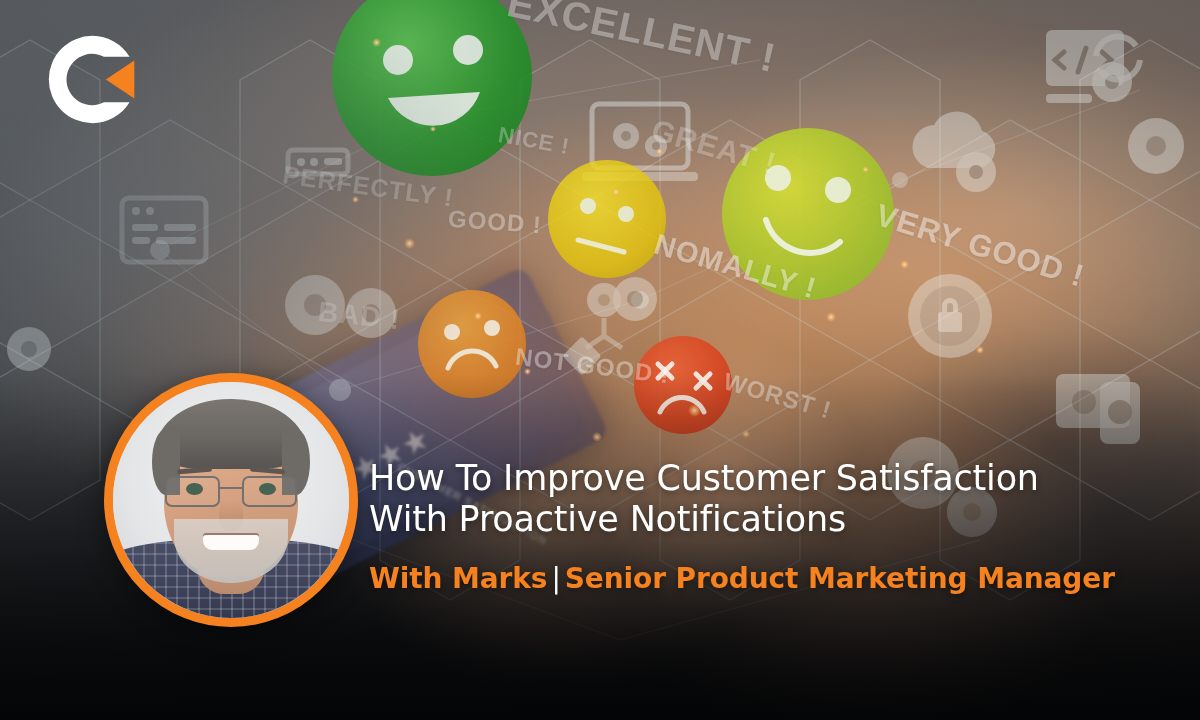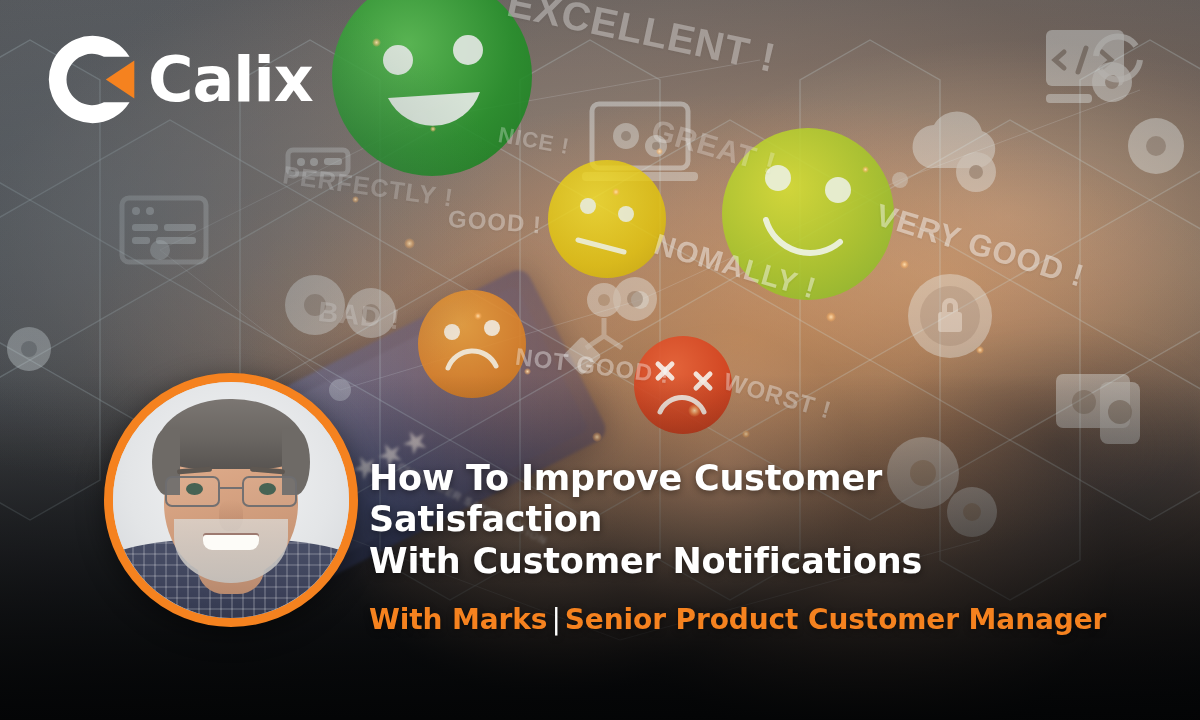--- a/index.html
+++ b/index.html
@@ -181,21 +181,21 @@
   }
   .mouth{
     position:absolute; left:38%; top:65%; width:24%; height:6%;
     background:#fdfcf8; border-radius:3px 3px 9px 9px;
     box-shadow:0 -2px 0 rgba(120,70,60,0.6);
   }
 
   
   .titlewrap{ position:absolute; left:369px; top:458px; width:740px; }
   .title{
-    color:#ffffff; font-weight:bold;
+    color:#ffffff; font-weight:normal;
     font-size:35px; line-height:1.18;
     letter-spacing:-0.2px;
     text-shadow:0 2px 7px rgba(0,0,0,0.45);
     font-family:"DejaVu Sans", sans-serif;
   }
   .subtitle{
     margin-top:21px;
     color:#F5821F; font-weight:bold;
     font-size:28px; letter-spacing:-0.1px;
     text-shadow:0 2px 7px rgba(0,0,0,0.45);
@@ -459,21 +459,20 @@
       <path d="M50,4
                A46,46 0 1 0 50,96
                A46,46 0 0 0 89,74
                L62,74
                A27,27 0 1 1 62,26
                L89,26
                A46,46 0 0 0 50,4 Z" fill="#ffffff"></path>
       <rect x="58" y="44" width="36" height="12" fill="none"></rect>
       <polygon points="94,30 94,70 64,50" fill="#F5821F"></polygon>
     </svg>
-    <span class="logo-word">Calix</span>
   </div>
 
   <div class="avatar">
     <div class="avatar-photo">
       <div class="face-bg"></div>
       <div class="shirt"></div>
       <div class="neck"></div>
       <div class="head"></div>
       <div class="hair"></div>
       <div class="hair-l"></div>
@@ -489,20 +488,20 @@
       </div>
       <div class="nose"></div>
       <div class="beard"></div>
       <div class="mouth"></div>
     </div>
   </div>
 
   <div class="titlewrap">
     <div class="title">
       <div>How To Improve Customer Satisfaction</div>
-      <div>With Customer Notifications</div>
+      <div>With Proactive Notifications</div>
     </div>
     <div class="subtitle">
-      <span>With Marks</span><span class="pipe">|</span><span>Senior Product Customer Manager</span>
+      <span>With Marks</span><span class="pipe">|</span><span>Senior Product Marketing Manager</span>
     </div>
   </div>
 
 </div>
 
 </body></html>

